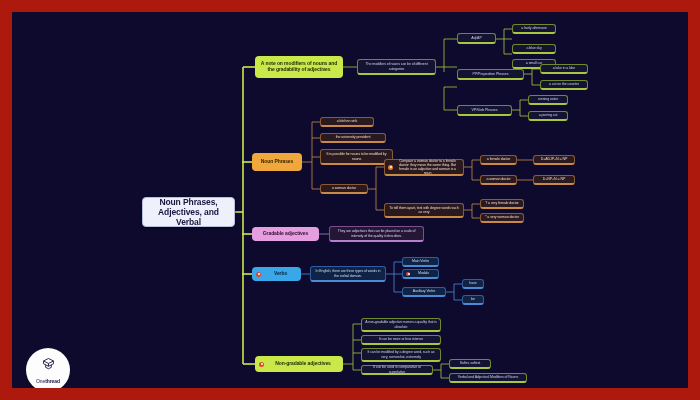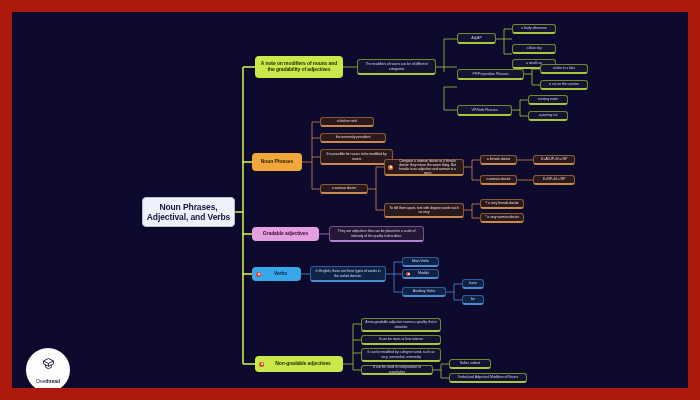--- a/index.html
+++ b/index.html
@@ -159,21 +159,21 @@
     <path d="M231 262 H240" stroke="#cbe84b" stroke-width="1.6" fill="none"></path>
     <path d="M289 262 H298" stroke="#4d8ad6" stroke-width="0.8" fill="none"></path>
     <path d="M374 262 H382 V250 M382 262 V280 M382 250 H390 M382 262 H390 M382 280 H390" stroke="#4d8ad6" stroke-width="0.8" fill="none"></path>
     <path d="M434 280 H442 V272 M442 280 V288 M442 272 H450 M442 288 H450" stroke="#4d8ad6" stroke-width="0.8" fill="none"></path>
 
     <path d="M331 352 H341 V312 M341 352 V358 M341 312 H349 M341 328 H349 M341 341 H349 M341 358 H349" stroke="#a9c63f" stroke-width="0.8" fill="none"></path>
     <path d="M421 358 H429 V352 M429 358 V366 M429 352 H437 M429 366 H437" stroke="#a9c63f" stroke-width="0.8" fill="none"></path>
   </svg>
 
   <div class="node root" style="left:130px;top:185px;width:93px;height:30px;">
-    <span>Noun Phrases, Adjectival, and Verbs</span>
+    <span>Noun Phrases, Adjectives, and Verbal</span>
   </div>
 
   <div class="node lime" style="left:243px;top:44px;width:88px;height:22px;">
     <span>A note on modifiers of nouns and the gradability of adjectives</span>
   </div>
   <div class="node dark-green" style="left:345px;top:47px;width:79px;height:16px;">
     <span>The modifiers of nouns can be of different categories</span>
   </div>
 
   <div class="node dark-green" style="left:445px;top:21px;width:39px;height:11px;">

